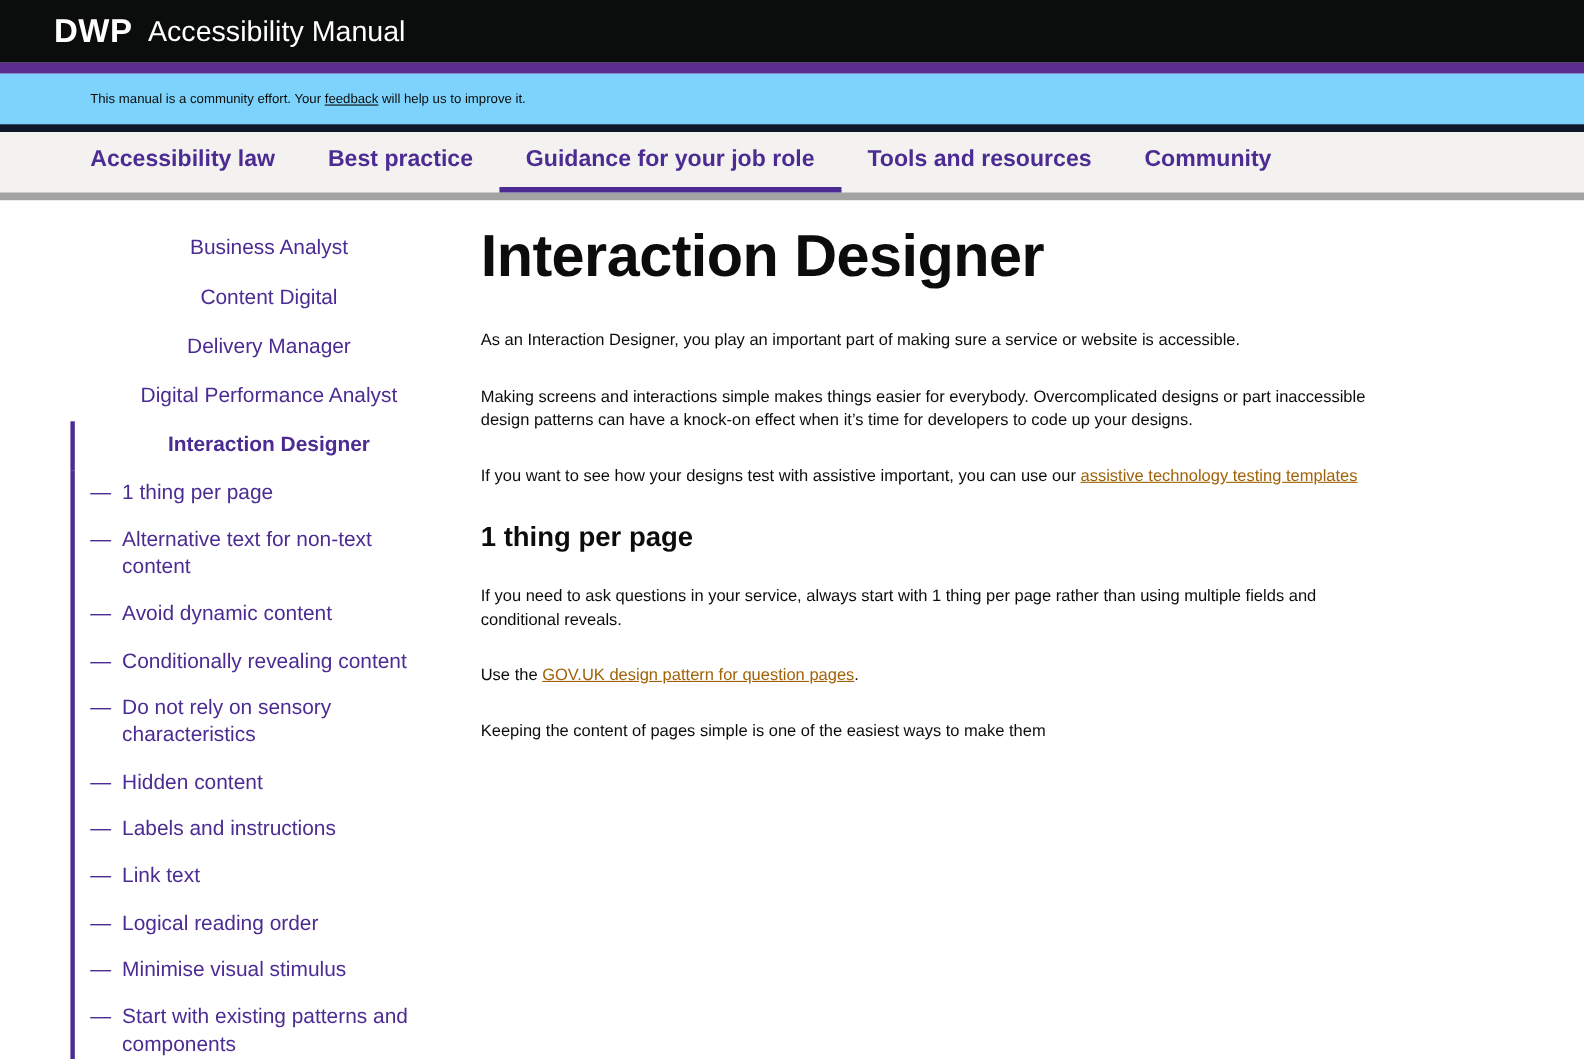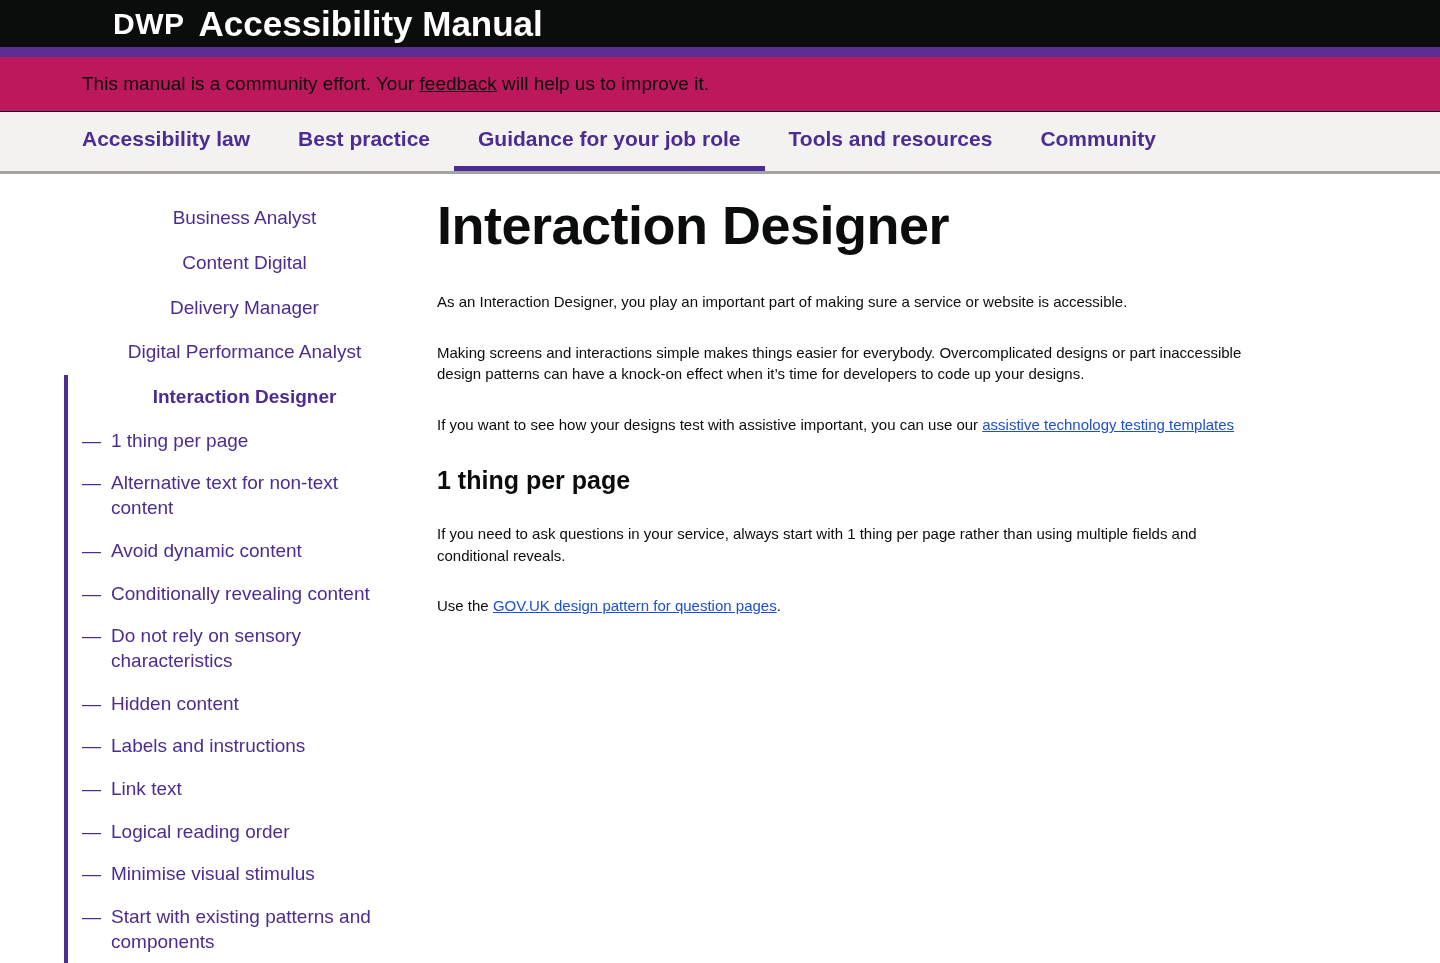--- a/index.html
+++ b/index.html
@@ -9,64 +9,64 @@
     width: 1440px;
     height: 963px;
     overflow: hidden;
     background: #ffffff;
     font-family: "Liberation Sans", sans-serif;
   }
 
   
   .masthead {
     background: #0b0c0c;
-    height: 47px;
+    height: 57px;
     display: flex;
     align-items: center;
-    padding: 0 0 0 113px;
+    padding: 0 0 0 49px;
   }
   .masthead .brand {
     color: #ffffff;
     font-size: 30px;
     font-weight: bold;
     letter-spacing: 0.5px;
   }
   .masthead .title {
     color: #ffffff;
-    font-size: 35px;
-    font-weight: bold;
+    font-size: 26px;
+    font-weight: normal;
     margin-left: 14px;
   }
   .accent-bar {
     height: 10px;
     background: #5c2d91;
   }
 
   
   .feedback-bar {
-    background: #be185d;
+    background: #7dd3fc;
     padding: 16px 0 16px 82px;
-    font-size: 19px;
-    color: #0b0c0c;
-    border-bottom: 1px solid #0f172a;
+    font-size: 12px;
+    color: #0b0c0c;
+    border-bottom: 7px solid #0f172a;
   }
   .feedback-bar a {
     color: #0b0c0c;
     text-decoration: underline;
   }
 
   
   .topnav {
     background: #f3f2f1;
     padding: 0 0 0 82px;
     display: flex;
     align-items: stretch;
     gap: 0;
     height: 62px;
-    border-bottom: 3px solid #a3a3a3;
+    border-bottom: 7px solid #a3a3a3;
   }
   .topnav .navitem {
     display: flex;
     align-items: center;
     font-size: 21px;
     font-weight: bold;
     color: #4c2c92;
     padding: 0 24px;
     text-decoration: none;
     cursor: pointer;
@@ -140,21 +140,21 @@
     font-weight: bold;
     letter-spacing: -0.5px;
   }
   .content p {
     font-size: 15px;
     line-height: 1.45;
     color: #0b0c0c;
     margin: 0 0 29px 0;
   }
   .content a.inline {
-    color: #1d4ed8;
+    color: #a16207;
   }
   h2.section-title {
     font-size: 38px;
     line-height: 1.15;
     margin: 46px 0 34px 0;
     color: #0b0c0c;
     font-weight: bold;
   }
   h3.sub-title {
     font-size: 25px;
@@ -251,14 +251,15 @@
 
     <p><span>If you want to see how your designs test with assistive important, you can use our </span><a class="inline" href="#">assistive technology testing templates</a></p>
 
 
     <h3 class="sub-title">1 thing per page</h3>
 
     <p>If you need to ask questions in your service, always start with 1 thing per page rather than using multiple fields and conditional reveals.</p>
 
     <p><span>Use the </span><a class="inline" href="#">GOV.UK design pattern for question pages</a><span>.</span></p>
 
+    <p>Keeping the content of pages simple is one of the easiest ways to make them</p>
   </main>
 </div>
 
 </body></html>

